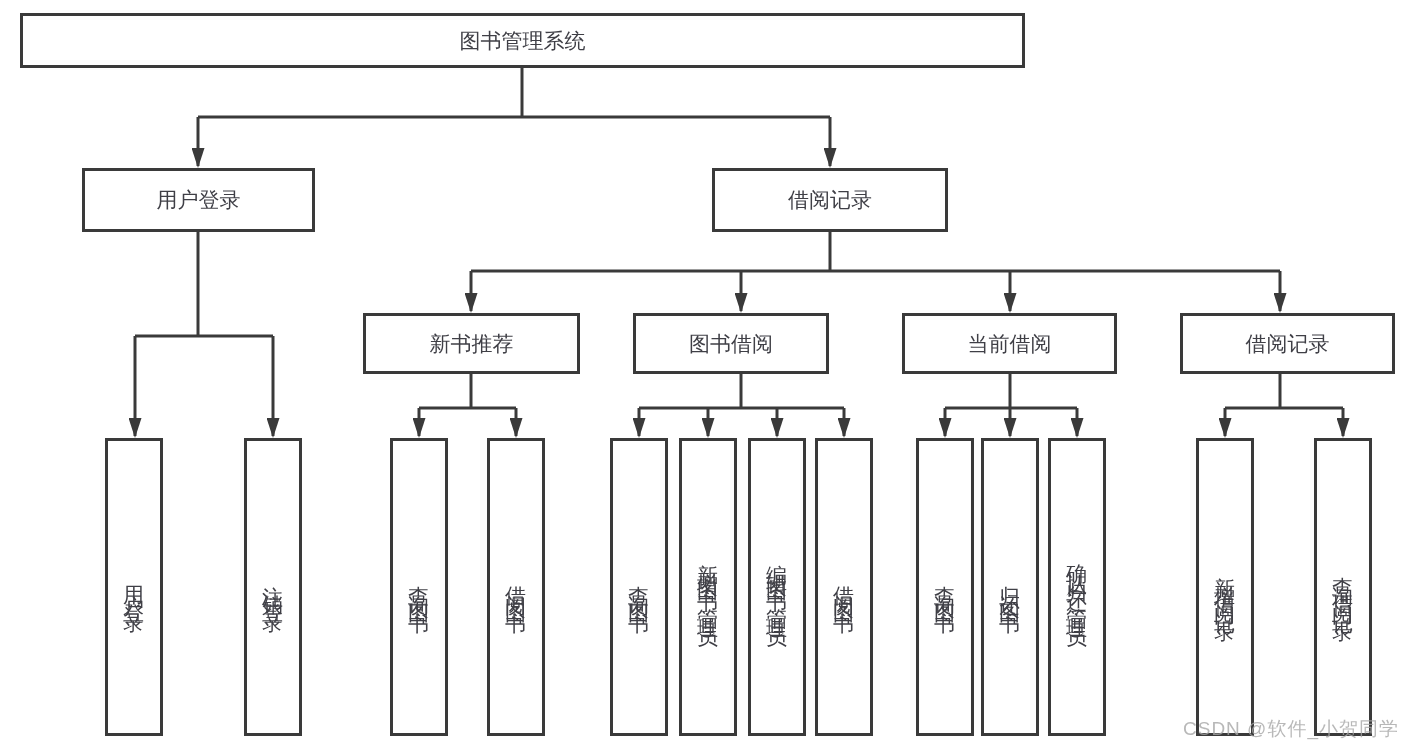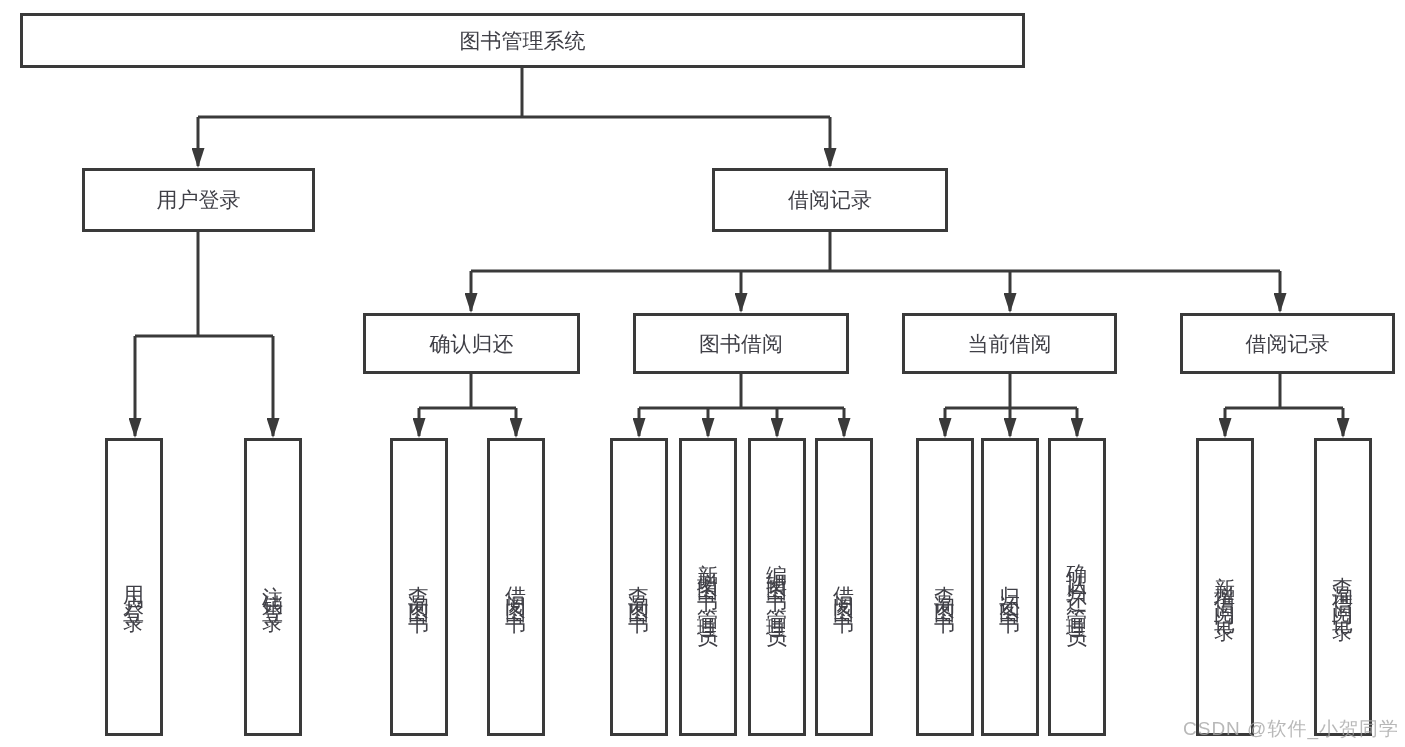--- a/index.html
+++ b/index.html
@@ -17,21 +17,21 @@
   .vlabel {
     writing-mode:vertical-rl; text-orientation:mixed;
     font-size:21px; letter-spacing:9px; line-height:1; white-space:nowrap;
   }
   
   .root  { left:20px;   top:13px;  width:1005px; height:55px; }
   .lvl2a { left:82px;   top:168px; width:233px;  height:64px; }
   .lvl2b { left:712px;  top:168px; width:236px;  height:64px; }
   .mid   { top:313px; height:61px; }
   .m1 { left:363px;  width:217px; }
-  .m2 { left:633px;  width:216px; }
+  .m2 { left:633px;  width:196px; }
   .m3 { left:902px;  width:215px;justify-content:center; }
   .m4 { left:1172px; width:215px;margin-left:8px; }
   .leaf { top:438px; height:298px; width:58px; }
   .f1  { left:105px;  }
   .f2  { left:244px;  }
   .f3  { left:390px;  }
   .f4  { left:487px;  }
   .f5  { left:610px;  }
   .f6  { left:679px;  }
   .f7  { left:748px;  }
@@ -107,21 +107,21 @@
   </div>
 
   <div class="box lvl2a">
     <span class="hlabel">用户登录</span>
   </div>
   <div class="box lvl2b">
     <span class="hlabel">借阅记录</span>
   </div>
 
   <div class="box mid m1">
-    <span class="hlabel">确认归还</span>
+    <span class="hlabel">新书推荐</span>
   </div>
   <div class="box mid m2">
     <span class="hlabel">图书借阅</span>
   </div>
   <div class="box mid m3">
     <span class="hlabel">当前借阅</span>
   </div>
   <div class="box mid m4">
     <span class="hlabel">借阅记录</span>
   </div>

